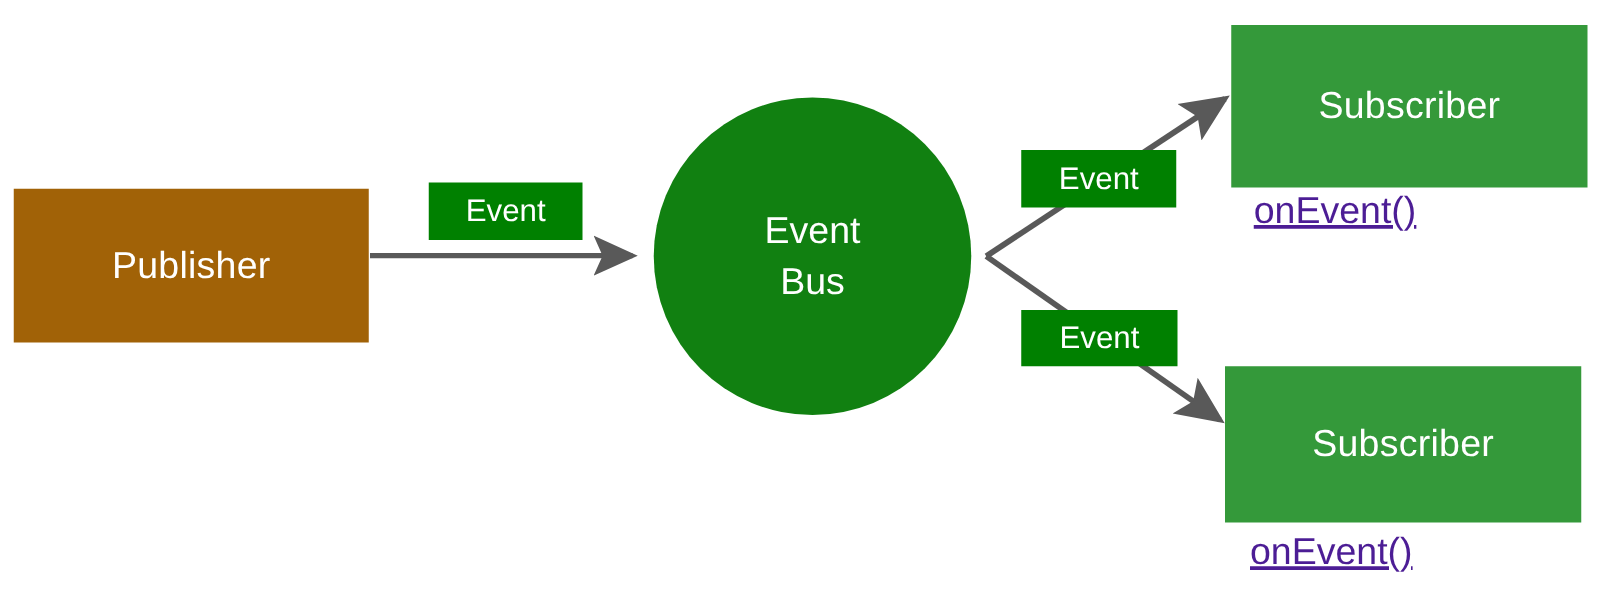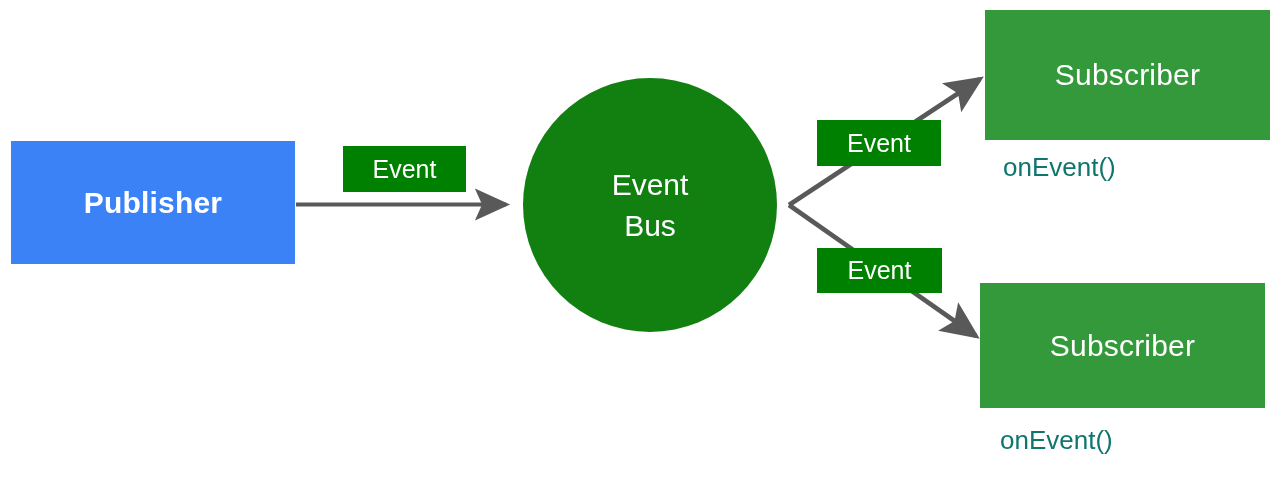--- a/index.html
+++ b/index.html
@@ -28,20 +28,21 @@
   }
   .node-box {
     position: absolute;
     display: flex;
     align-items: center;
     justify-content: center;
     color: #ffffff;
     font-family: "Liberation Sans", sans-serif;
     font-weight: 400;
     letter-spacing: 0.2px;
+    margin-top: 10px;
   }
   .node-publisher {
     left: 11px;
     top: 141px;
     width: 284px;
     height: 123px;
     font-size: 30px;
   }
   .node-subscriber-top {
     left: 985px;
@@ -93,24 +94,25 @@
     height: 46px;
   }
   .badge-sub-bottom {
     left: 817px;
     top: 248px;
     width: 125px;
     height: 45px;
   }
   .edge-label {
     position: absolute;
-    color: #0f766e;
-    font-size: 26px;
+    color: #4c1d95;
+    font-size: 30px;
     white-space: nowrap;
     font-family: "Liberation Sans", sans-serif;
+    text-decoration: underline;
   }
   .label-post {
     left: 355px;
     top: 228px;
   }
   .label-onevent-top {
     left: 1003px;
     top: 152px;
   }
   .label-onevent-bottom {
@@ -130,21 +132,21 @@
       </marker>
     </defs>
 
     <line x1="296" y1="204.5" x2="506" y2="204.5" stroke="#595959" stroke-width="4.2" marker-end="url(#arrowhead)"></line>
 
     <line x1="789" y1="205" x2="980" y2="79" stroke="#595959" stroke-width="4.6" marker-end="url(#arrowhead)"></line>
 
     <line x1="789" y1="205" x2="976" y2="336" stroke="#595959" stroke-width="4.6" marker-end="url(#arrowhead)"></line>
   </svg>
 
-  <div class="node-box node-publisher" style="background:#3b82f6;font-weight:bold;">
+  <div class="node-box node-publisher" style="background:#a16207;">
     <span>Publisher</span>
   </div>
 
   <div class="node-circle" style="background:#118011;">
     <span>Event</span>
     <span>Bus</span>
   </div>
 
   <div class="node-box node-subscriber-top" style="background:#34993A;">
     <span>Subscriber</span>

